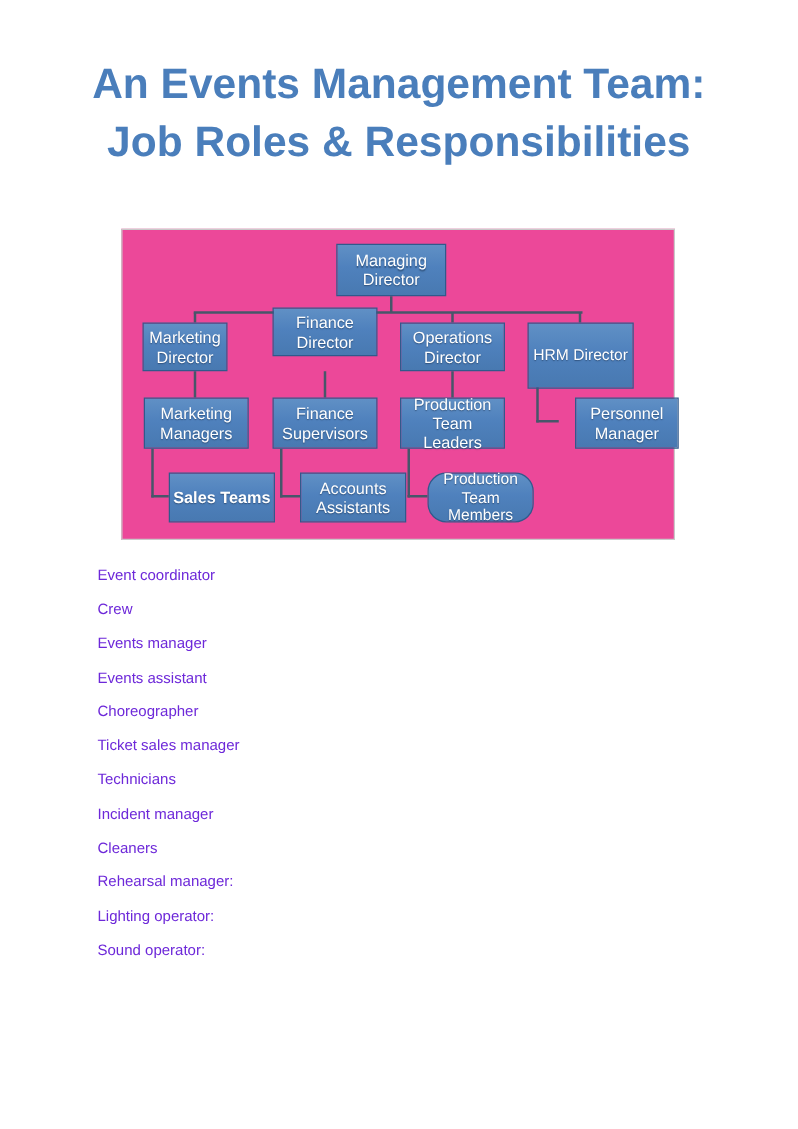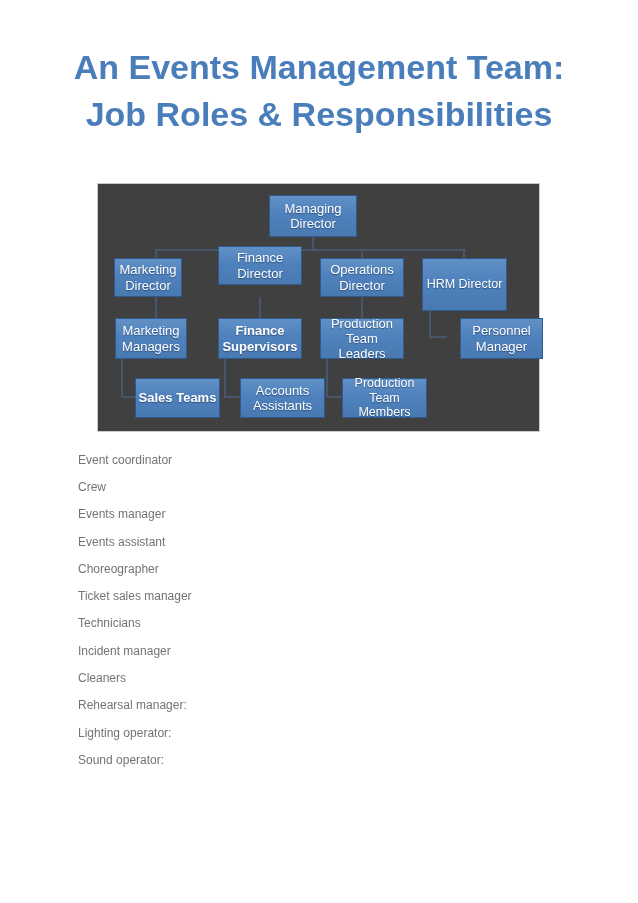--- a/index.html
+++ b/index.html
@@ -21,21 +21,21 @@
     font-size: 34px;
     line-height: 47px;
     letter-spacing: 0px;
   }
   
   .chart-frame {
     position: absolute;
     left: 97px; top: 183px;
     width: 441px; height: 247px;
     border: 1px solid #c9c9c9;
-    background: #404040;
+    background: #ec4899;
   }
   .node {
     position: absolute;
     background: linear-gradient(180deg, #6090c5 0%, #4f81bd 45%, #4879b1 100%);
     border: 1px solid #305a8c;
     color: #ffffff;
     display: flex;
     align-items: center;
     justify-content: center;
     text-align: center;
@@ -43,37 +43,37 @@
     line-height: 1.18;
     text-shadow: 0 1px 1px rgba(25,45,75,0.55);
     box-sizing: border-box;
     padding: 1px;
   }
   .n-md  { left:171px; top:11px;  width:88px; height:42px; }
   .n-mkd { left:16px;  top:74px;  width:68px; height:39px; }
   .n-fid { left:120px; top:62px;  width:84px; height:39px; }
   .n-opd { left:222px; top:74px;  width:84px; height:39px; }
   .n-hrd { left:324px; top:74px;  width:85px; height:53px; font-size:12.5px; }
-  .n-mkm { left:17px;  top:134px; width:72px; height:41px; }
-  .n-fis { left:120px; top:134px; width:84px; height:41px;font-weight:bold; }
+  .n-mkm { left:17px;  top:134px; width:84px; height:41px; }
+  .n-fis { left:120px; top:134px; width:84px; height:41px; }
   .n-ptl { left:222px; top:134px; width:84px; height:41px;text-align:center; }
   .n-pem { left:349px; top:134px; width:83px; height:41px;margin-left:13px; }
   .n-slt { left:37px;  top:194px; width:85px; height:40px;font-weight:bold; }
   .n-aca { left:142px; top:194px; width:85px; height:40px; }
-  .n-ptm { left:244px; top:194px; width:85px; height:40px; font-size:12.5px; }
+  .n-ptm { left:244px; top:194px; width:85px; height:40px; font-size:12.5px;border-radius:15px; }
   .conn {
     position: absolute;
     background: #47566a;
   }
   
   .roles {
     position: absolute;
     left: 78px; top: 446px;
     width: 400px;
-    color: #737373;
+    color: #6d28d9;
     font-size: 12px;
   }
   .job-role {
     height: 27.3px;
     display: flex;
     align-items: center;
   }
 </style>
 </head>
 <body>

